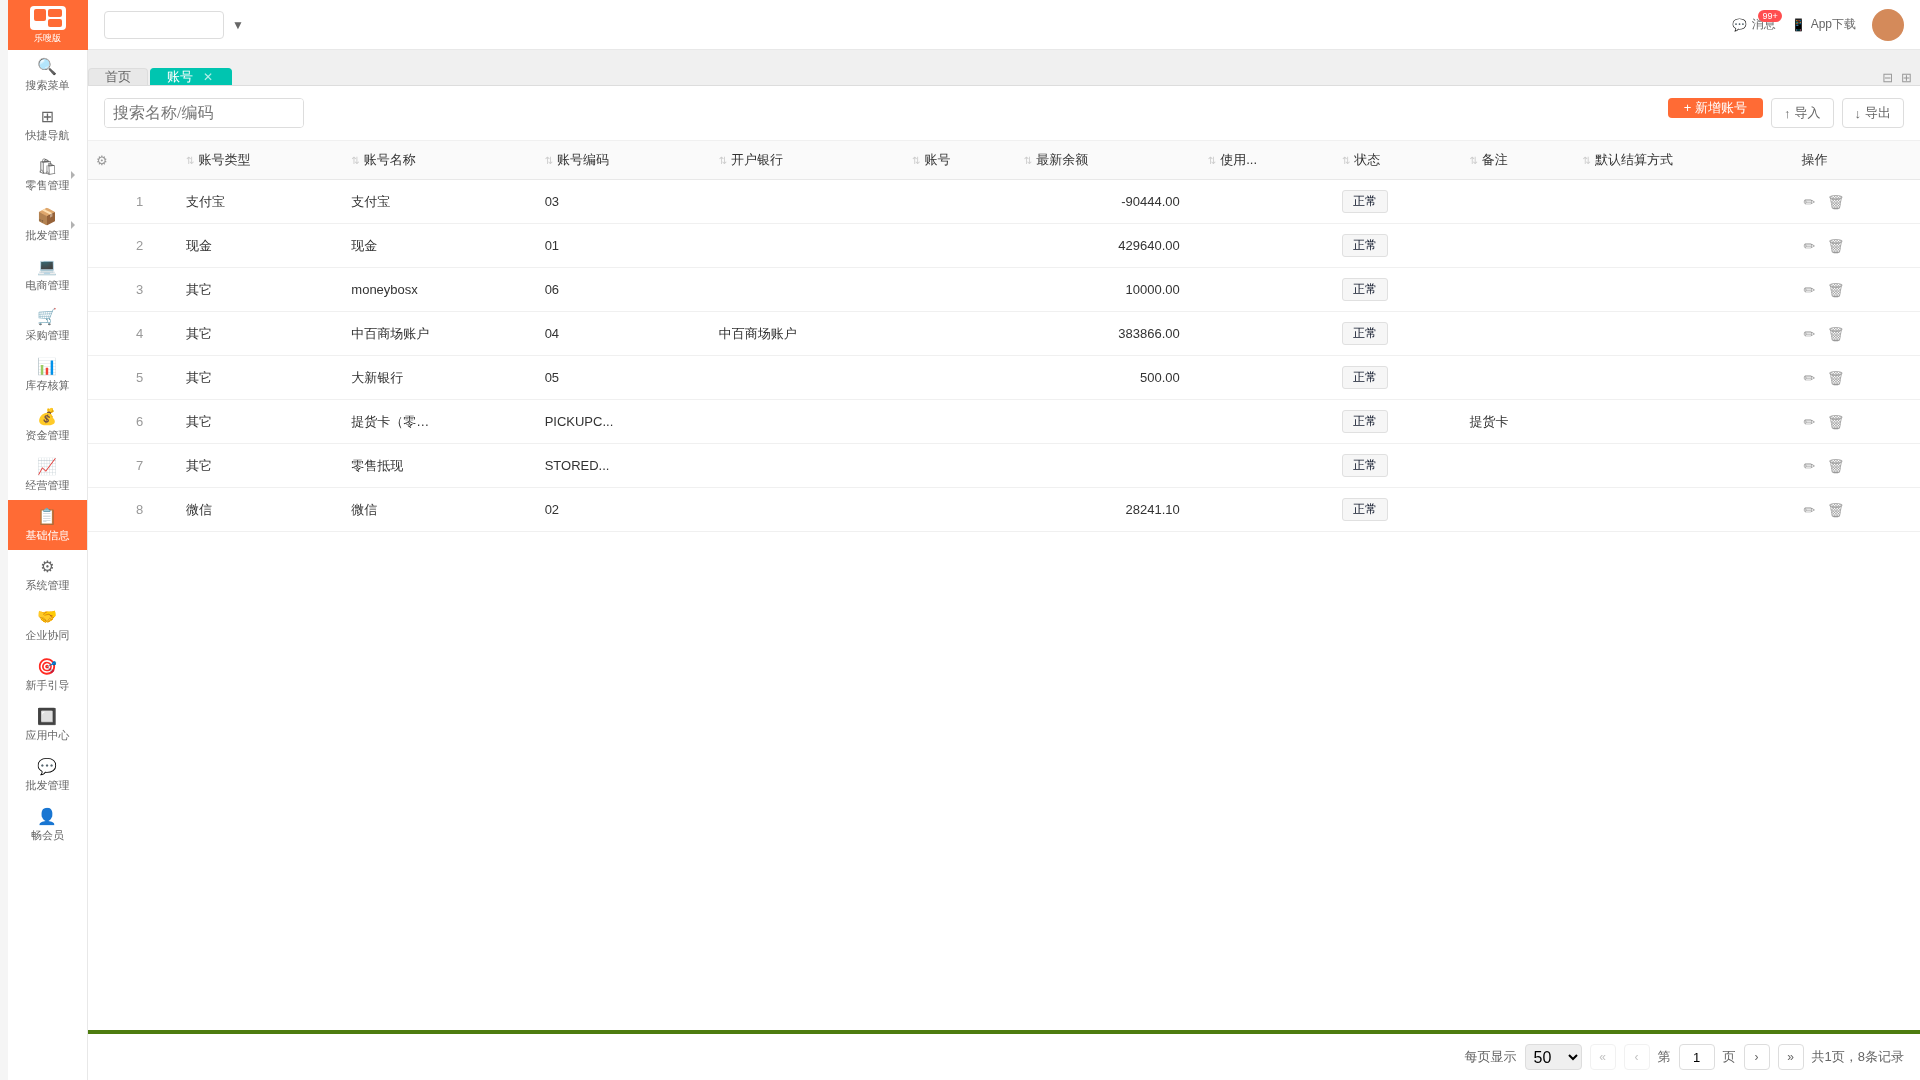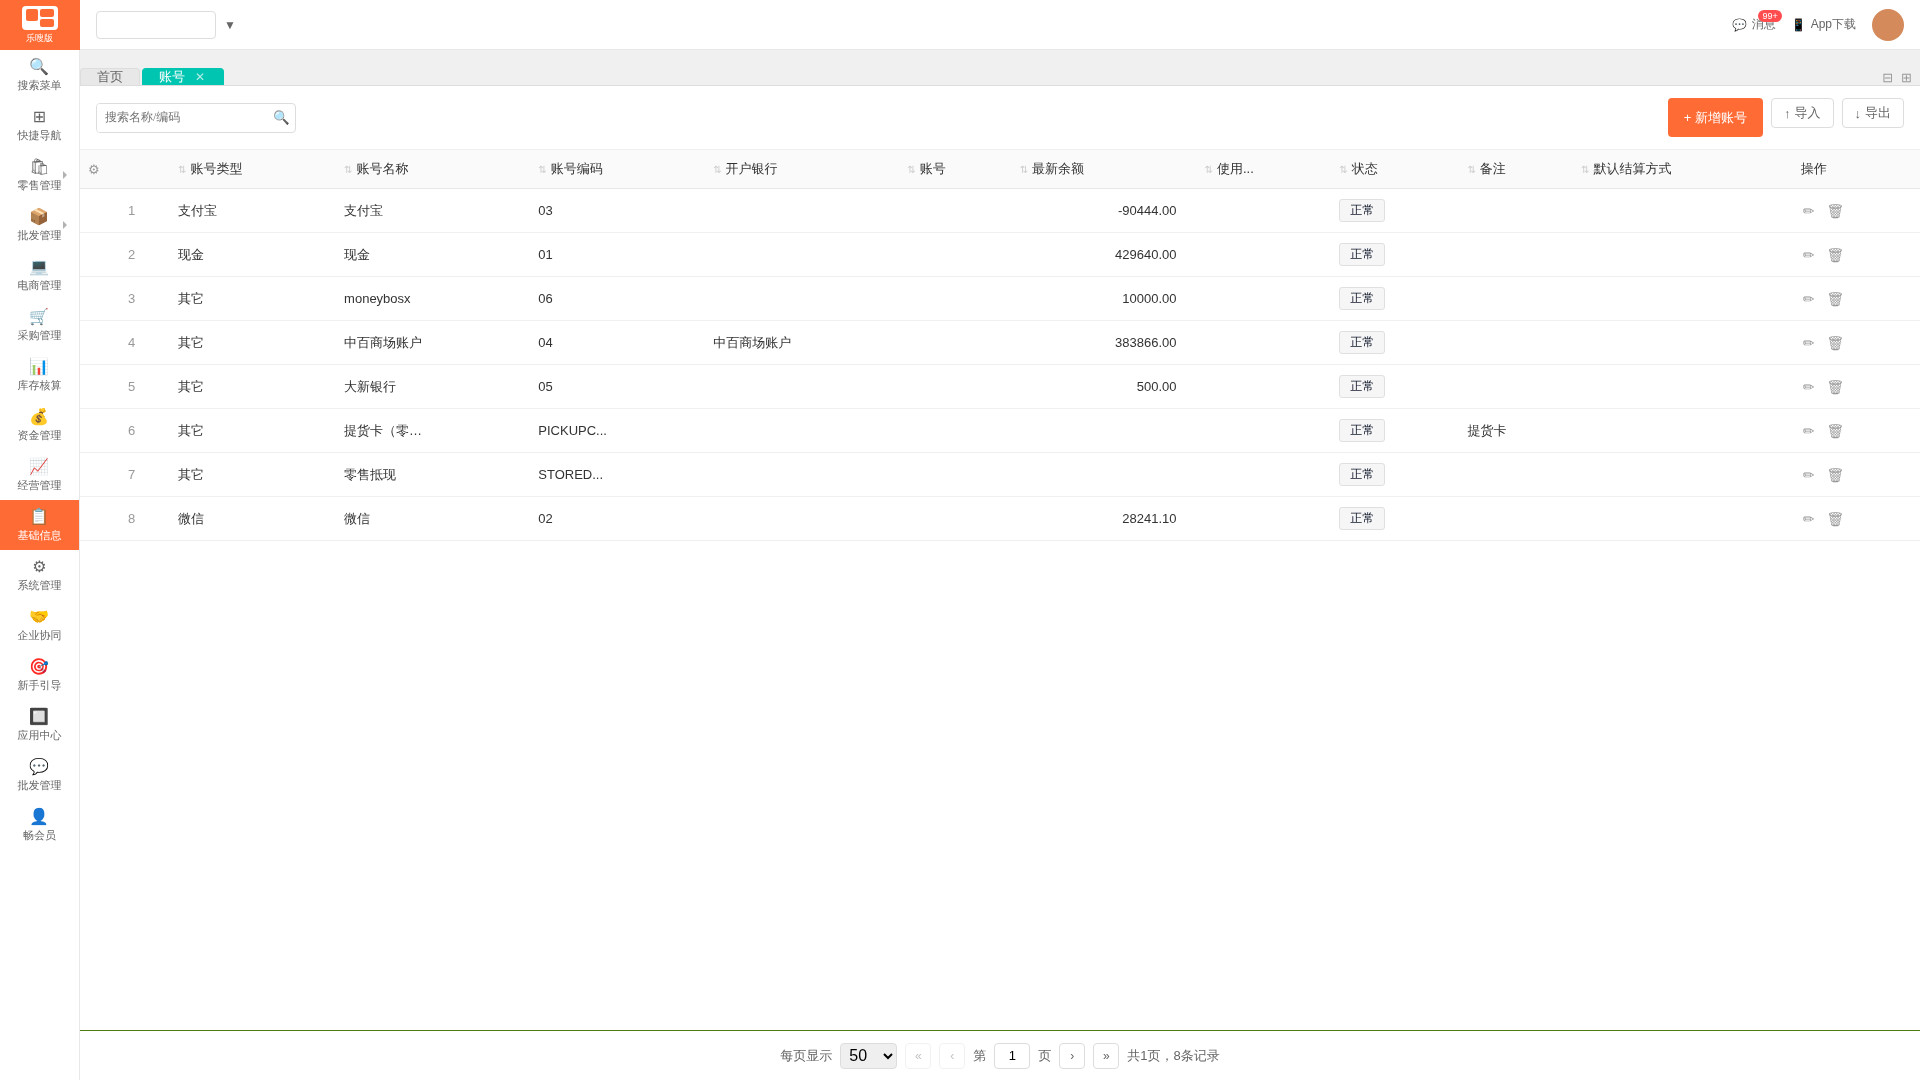--- a/index.html
+++ b/index.html
@@ -9,20 +9,21 @@
     .sidebar {
       width: 80px;
       background: #fff;
       display: flex;
       flex-direction: column;
       align-items: center;
       padding-top: 0;
       border-right: 1px solid #e8e8e8;
       flex-shrink: 0;
       height: 100%;
+      margin-left: 8px;
     }
     .sidebar-logo {
       width: 80px;
       height: 50px;
       background: #ff6b35;
       display: flex;
       align-items: center;
       justify-content: center;
       flex-direction: column;
       color: white;
@@ -208,21 +209,21 @@
       border: 1px solid #ddd;
       border-radius: 4px;
       overflow: hidden;
       width: 200px;
       height: 30px;
     }
     .search-input {
       border: none;
       outline: none;
       padding: 0 8px;
-      font-size: 12px;
+      font-size: 16px;
       flex: 1;
       height: 100%;
       font-family: Liberation Serif, serif;
     }
     .search-btn {
       width: 30px;
       height: 30px;
       background: none;
       border: none;
       display: flex;
@@ -231,21 +232,21 @@
       cursor: pointer;
       color: #999;
     }
     .toolbar-right { display: flex; gap: 8px; }
     .btn-primary {
       background: #ff6b35;
       color: white;
       border: none;
       border-radius: 4px;
       padding: 0 16px;
-      height: 39px;
+      height: 20px;
       cursor: pointer;
       font-size: 13px;
       display: flex;
       align-items: center;
       gap: 4px;
     }
     .btn-default {
       background: white;
       color: #666;
       border: 1px solid #ddd;
@@ -313,24 +314,24 @@
       background: none;
       border: none;
       padding: 2px;
     }
     .col-number { width: 50px; color: #999; }
     .settings-icon { color: #999; cursor: pointer; }
 
     
     .pagination {
       height: 50px;
-      border-top: 1px solid #4d7c0f;
-      display: flex;
-      align-items: center;
-      justify-content: center;
+      border-top: 4px solid #4d7c0f;
+      display: flex;
+      align-items: center;
+      justify-content: flex-end;
       padding: 0 16px;
       gap: 8px;
       flex-shrink: 0;
       font-size: 13px;
       color: #666;
     }
     .page-size-select {
       border: 1px solid #ddd;
       border-radius: 4px;
       padding: 2px 4px;

